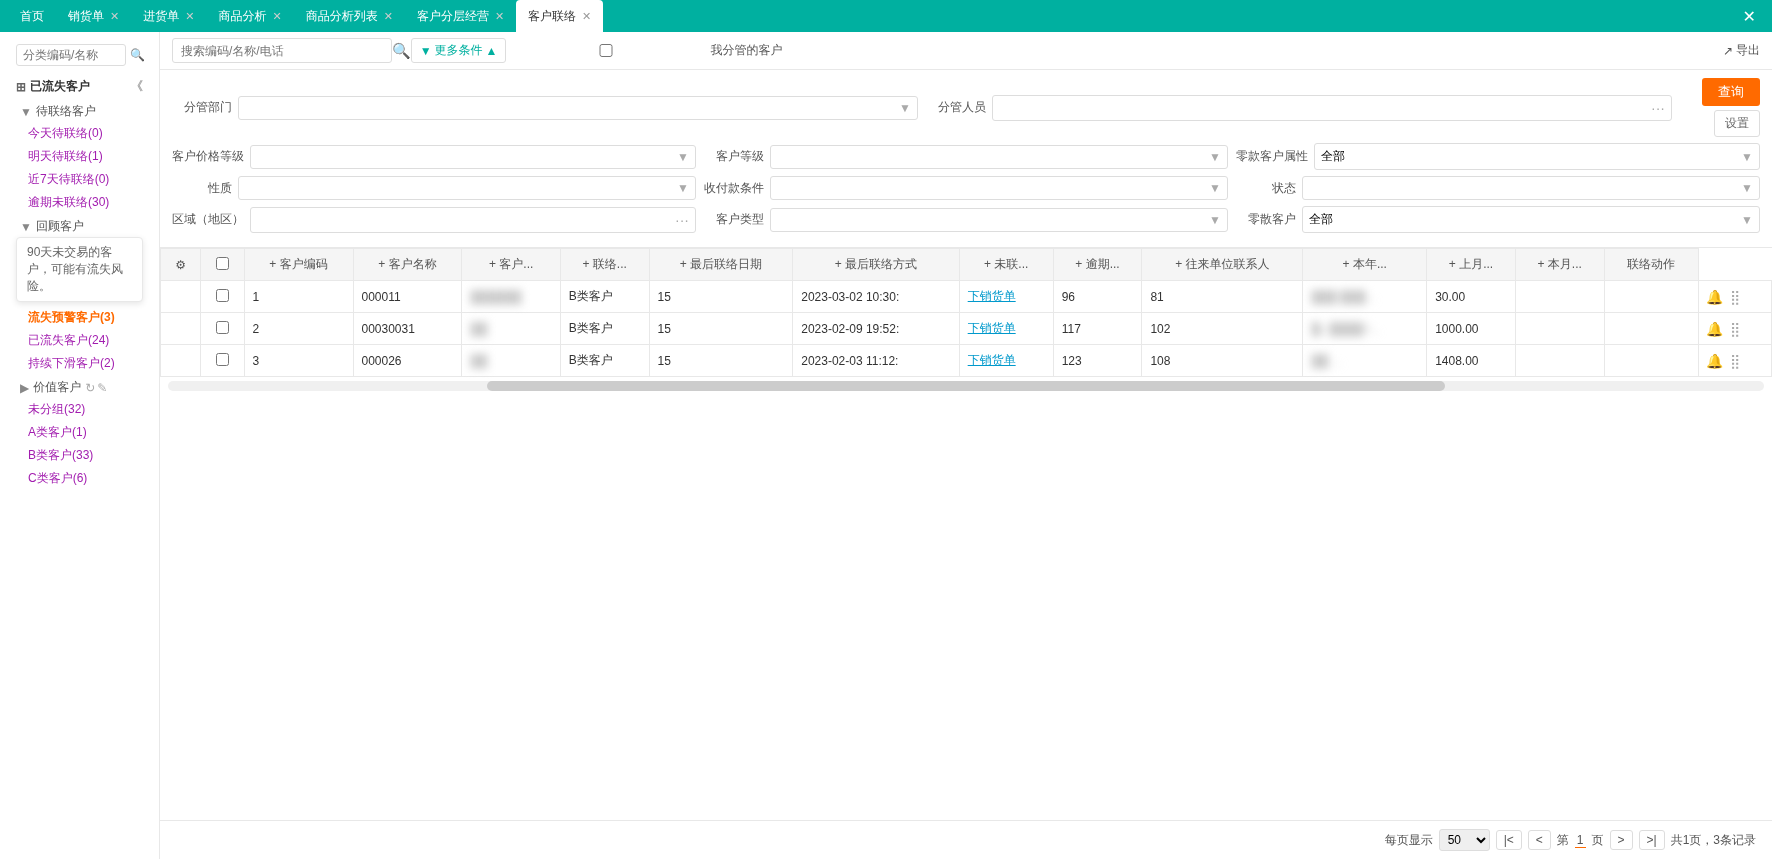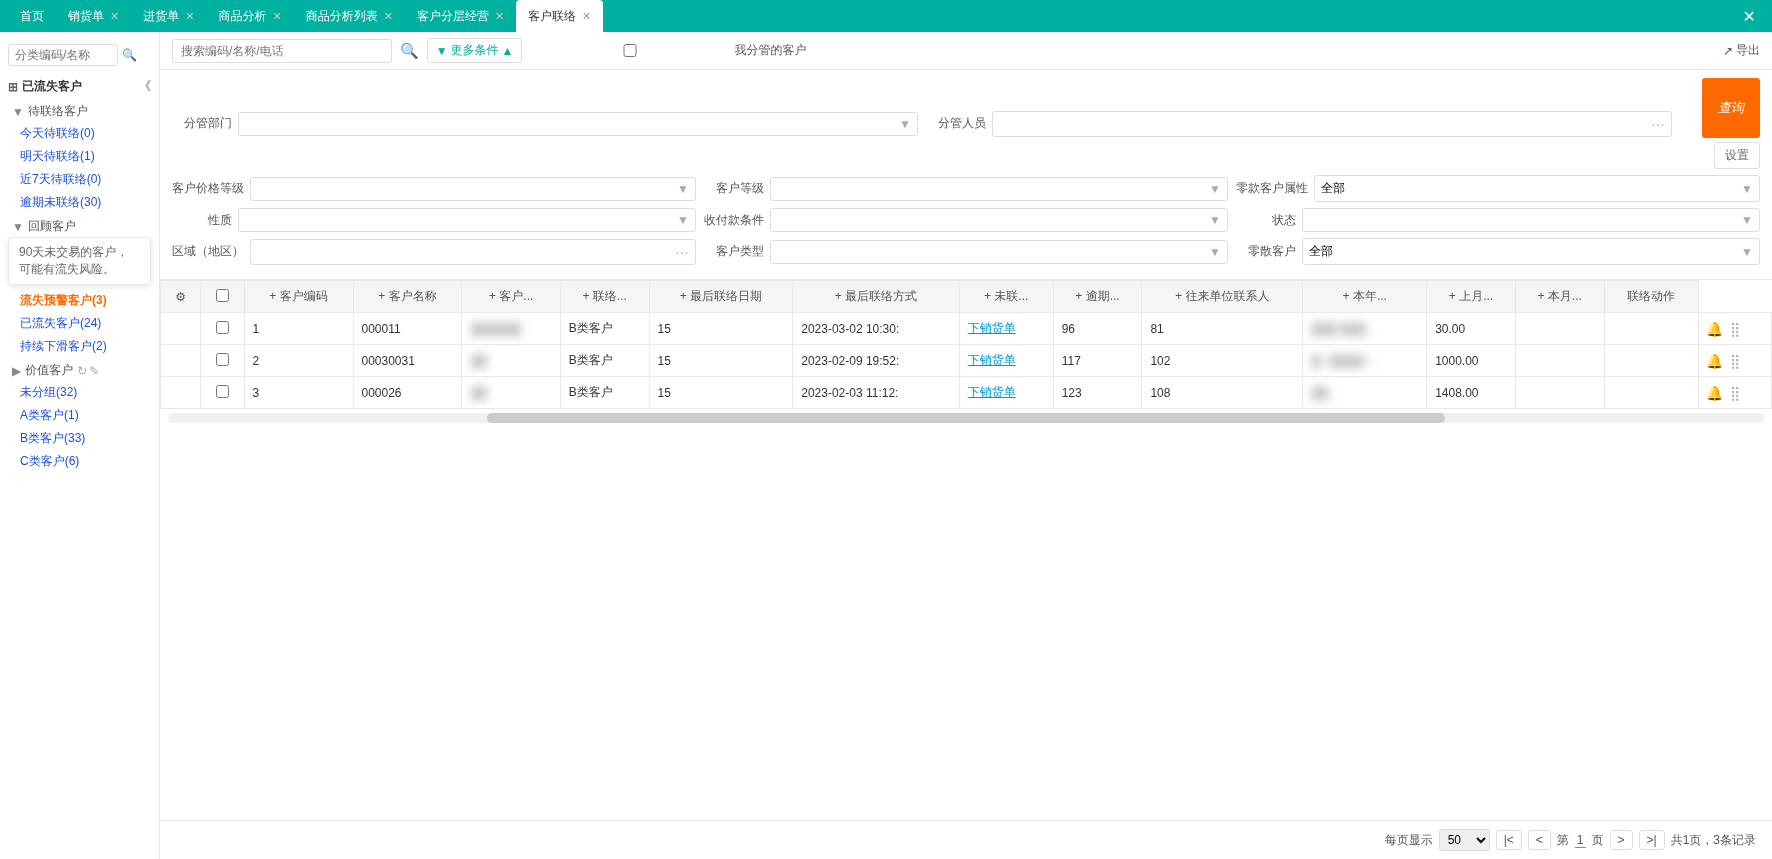--- a/index.html
+++ b/index.html
@@ -49,21 +49,21 @@
       background: #fff;
     }
 
     
     .sidebar {
       width: 160px;
       min-width: 160px;
       background: #fff;
       border-right: 1px solid #e8e8e8;
       overflow-y: auto;
-      padding: 8px 0;
+      padding: 8px 8px;
     }
     .sidebar-search {
       display: flex;
       align-items: center;
       padding: 4px 8px;
       margin-bottom: 4px;
     }
     .sidebar-search input {
       border: 1px solid #ddd;
       border-radius: 3px;
@@ -92,21 +92,21 @@
       display: flex;
       align-items: center;
       padding: 4px 8px 2px 12px;
       color: #555;
       font-size: 12px;
       cursor: pointer;
     }
     .sidebar-section-title .arrow { margin-right: 4px; color: #888; }
     .sidebar-item {
       padding: 3px 8px 3px 20px;
-      color: #1d4ed8;
+      color: #a21caf;
       cursor: pointer;
       white-space: nowrap;
     }
     .sidebar-item.active {
       color: #ff6a00;
       font-weight: bold;
     }
     .sidebar-tooltip {
       background: #fff;
       border: 1px solid #e8e8e8;
@@ -122,24 +122,22 @@
     .content {
       flex: 1;
       display: flex;
       flex-direction: column;
       overflow: hidden;
     }
 
     
     .search-bar {
       display: flex;
-      align-items: center;
       padding: 6px 12px;
       border-bottom: 1px solid #e8e8e8;
-      gap: 8px;
       background: #fff;
     }
     .search-bar input {
       border: 1px solid #ddd;
       border-radius: 3px;
       padding: 4px 8px;
       width: 200px;
       font-size: 12px;
       outline: none;
     }
@@ -226,24 +224,23 @@
       background: #fff;
       min-width: 120px;
     }
     .filter-select .arrow { color: #aaa; }
     .filter-more { color: #aaa; cursor: pointer; font-size: 14px; }
     .query-btn {
       background: #ff6a00;
       color: #fff;
       border: none;
       border-radius: 3px;
-      padding: 21px 16px;
+      padding: 5px 16px;
       cursor: pointer;
       font-size: 13px;
-      font-style: italic;
     }
     .setting-btn {
       background: #fff;
       color: #666;
       border: 1px solid #ddd;
       border-radius: 3px;
       padding: 4px 10px;
       cursor: pointer;
       font-size: 12px;
       display: block;

